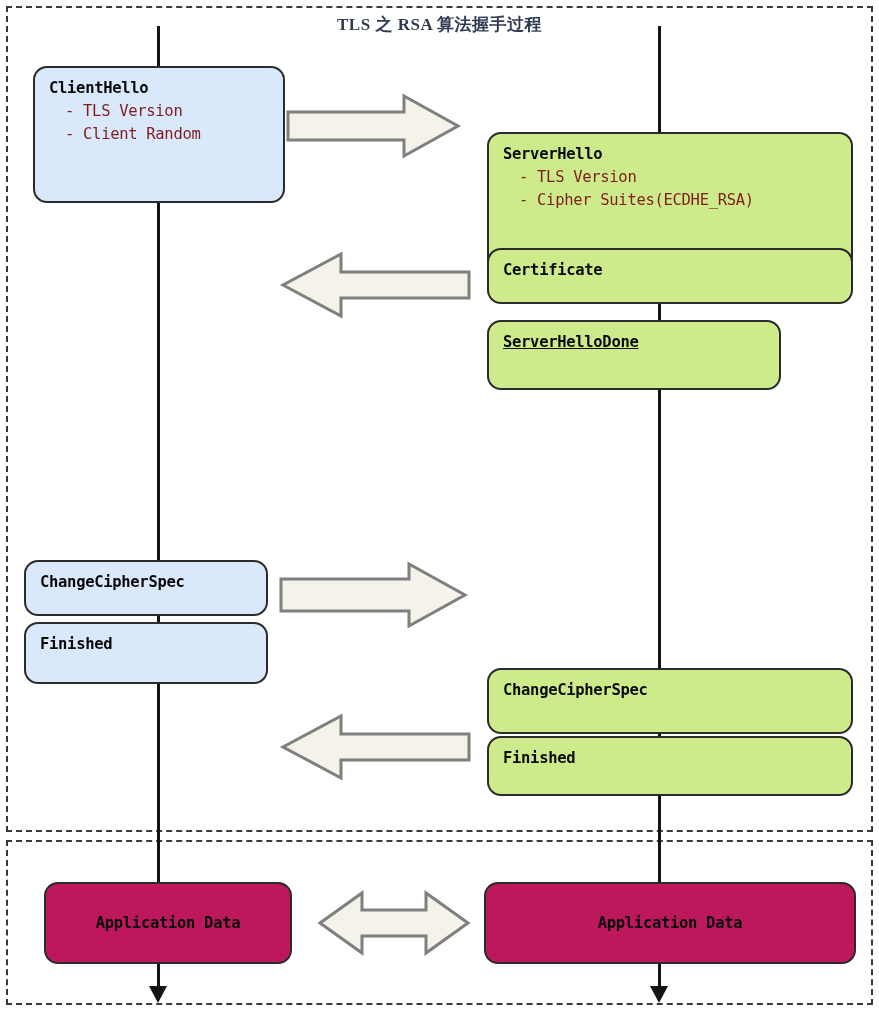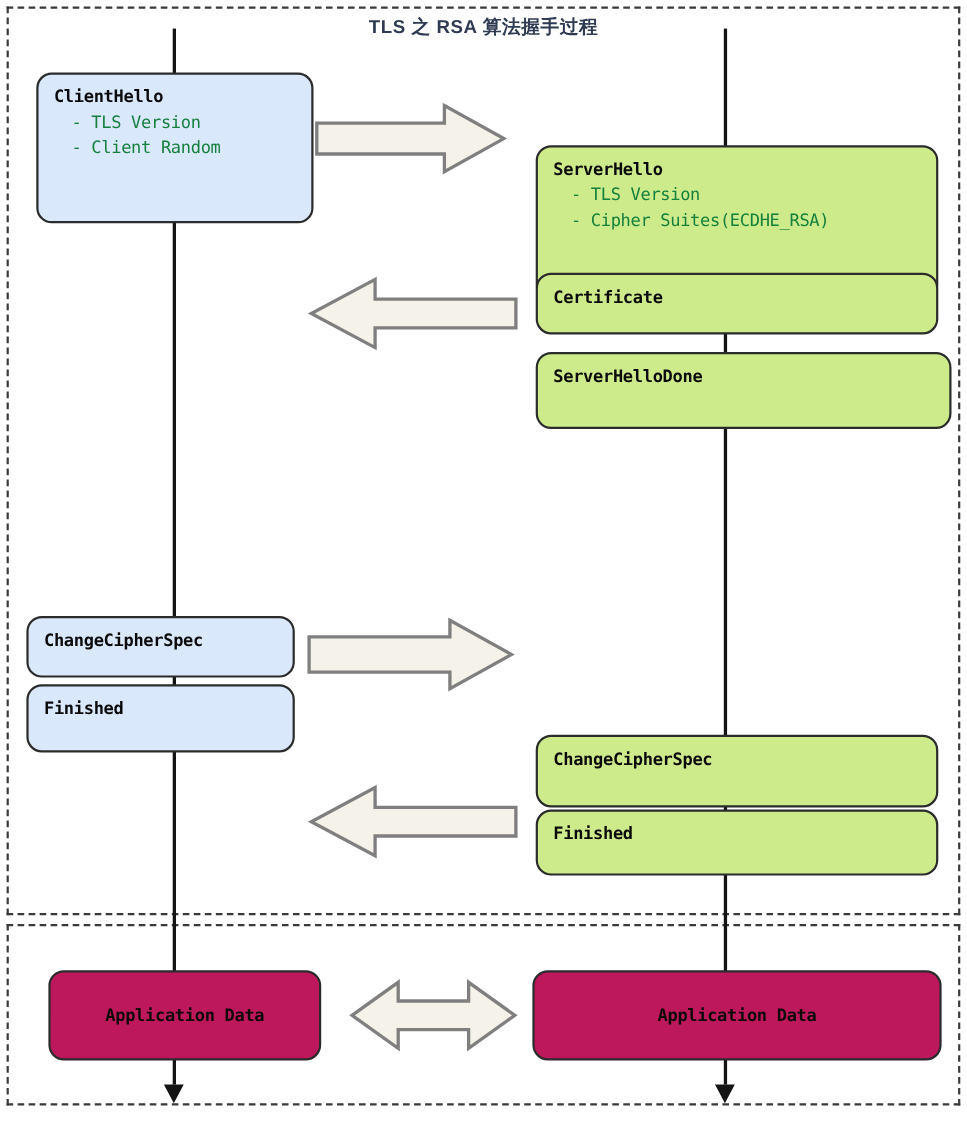--- a/index.html
+++ b/index.html
@@ -18,21 +18,21 @@
     overflow: hidden;
   }
 
   
   .title {
     position: absolute;
     left: 0;
     top: 13px;
     width: 879px;
     text-align: center;
-    font-family: Liberation Sans, sans-serif;
+    font-family: Liberation Serif, serif;
     font-size: 17px;
     font-weight: bold;
     color: #2f3b52;
     letter-spacing: 0.5px;
     white-space: pre;
   }
 
   
   .region {
     position: absolute;
@@ -78,21 +78,21 @@
     font-weight: bold;
     font-size: 15.5px;
     letter-spacing: -0.3px;
     white-space: pre;
     color: #0a0a0a;
   }
   .msgbox .bullet {
     font-size: 15.5px;
     letter-spacing: -0.3px;
     white-space: pre;
-    color: #15803d;
+    color: #7f1d1d;
     padding-left: 16px;
   }
   .blue   { background: #dae8fc; }
   .green  { background: #cdeb8b; }
   .orange { background: #be185d; }
 
   .center-label {
     display: flex;
     align-items: center;
     justify-content: center;
@@ -104,21 +104,21 @@
   
   #box-clienthello      { left: 33px;  top: 66px;  width: 252px; height: 137px; }
   #box-clientkeyexch    { left: 24px;  top: 492px; width: 244px; height: 66px;  }
   #box-changecipher-c   { left: 24px;  top: 560px; width: 244px; height: 56px;  }
   #box-finished-c       { left: 24px;  top: 622px; width: 244px; height: 62px;  }
   #box-appdata-c        { left: 44px;  top: 882px; width: 248px; height: 82px;  }
 
   
   #box-serverhello      { left: 487px; top: 132px; width: 366px; height: 141px; }
   #box-certificate      { left: 487px; top: 248px; width: 366px; height: 56px;  }
-  #box-serverhellodone  { left: 487px; top: 320px; width: 378px; height: 70px;  }
+  #box-serverhellodone  { left: 487px; top: 320px; width: 294px; height: 70px; text-decoration: underline;  }
   #box-changecipher-s   { left: 487px; top: 668px; width: 366px; height: 66px;  }
   #box-finished-s       { left: 487px; top: 736px; width: 366px; height: 60px;  }
   #box-appdata-s        { left: 484px; top: 882px; width: 372px; height: 82px;  }
 
   
   .blockarrow { position: absolute; }
   .blockarrow svg { display: block; overflow: visible; }
   #arrow-clienthello   { left: 288px; top: 94px;  }
   #arrow-serverreply   { left: 279px; top: 250px; }
   #arrow-clientkey     { left: 279px; top: 562px; }

